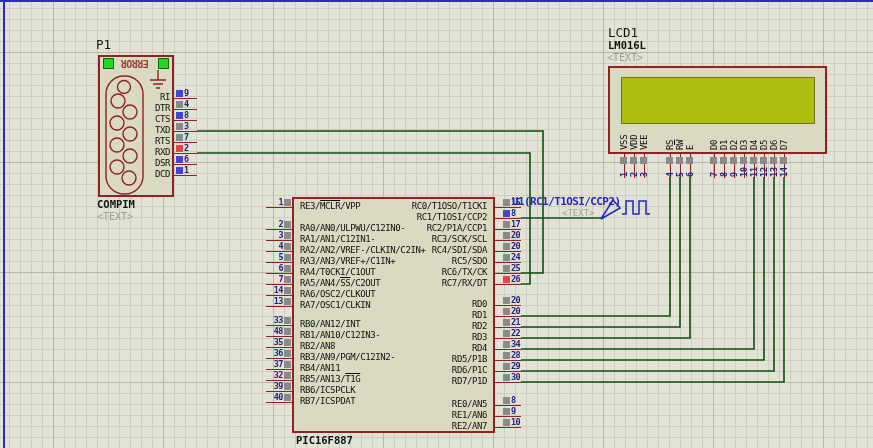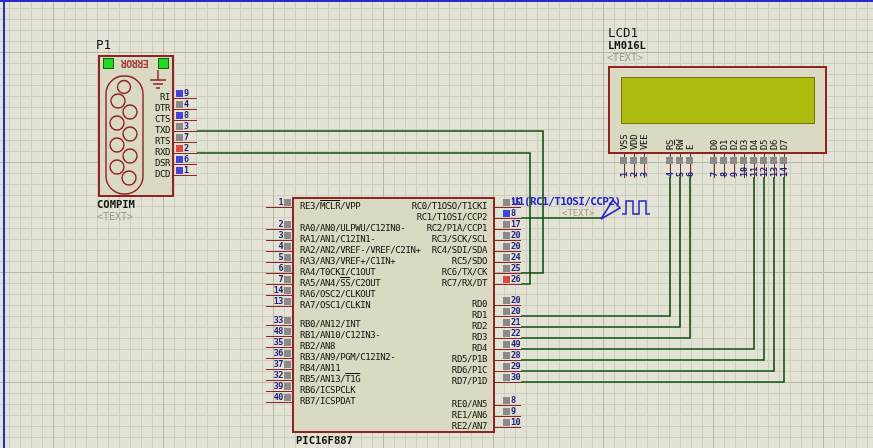--- a/index.html
+++ b/index.html
@@ -184,21 +184,21 @@
         <span class="sq sq-gray"></span>
       </div>
       <span class="plabel">RA1/AN1/C12IN1-</span>
     </div>
       <div class="pinrow u1l" style="top: 251px;">
       <div class="stub stub-h"></div>
       <div class="numsq">
         <span class="pnum">4</span>
         <span class="sq sq-gray"></span>
       </div>
-      <span class="plabel">RA2/AN2/VREF-/VREF/C2IN+</span>
+      <span class="plabel">RA2/AN2/VREF-/CLKIN/C2IN+</span>
     </div>
       <div class="pinrow u1l" style="top: 262px;">
       <div class="stub stub-h"></div>
       <div class="numsq">
         <span class="pnum">5</span>
         <span class="sq sq-gray"></span>
       </div>
       <span class="plabel">RA3/AN3/VREF+/C1IN+</span>
     </div>
       <div class="pinrow u1l" style="top: 273px;">
@@ -394,21 +394,21 @@
       <div class="numsq">
         <span class="sq sq-gray"></span>
         <span class="pnum">22</span>
       </div>
       <span class="plabel">RD3</span>
     </div>
       <div class="pinrow u1r" style="top: 349px;">
       <div class="stub stub-h"></div>
       <div class="numsq">
         <span class="sq sq-gray"></span>
-        <span class="pnum">49</span>
+        <span class="pnum">34</span>
       </div>
       <span class="plabel">RD4</span>
     </div>
       <div class="pinrow u1r" style="top: 360px;">
       <div class="stub stub-h"></div>
       <div class="numsq">
         <span class="sq sq-gray"></span>
         <span class="pnum">28</span>
       </div>
       <span class="plabel">RD5/P1B</span>

